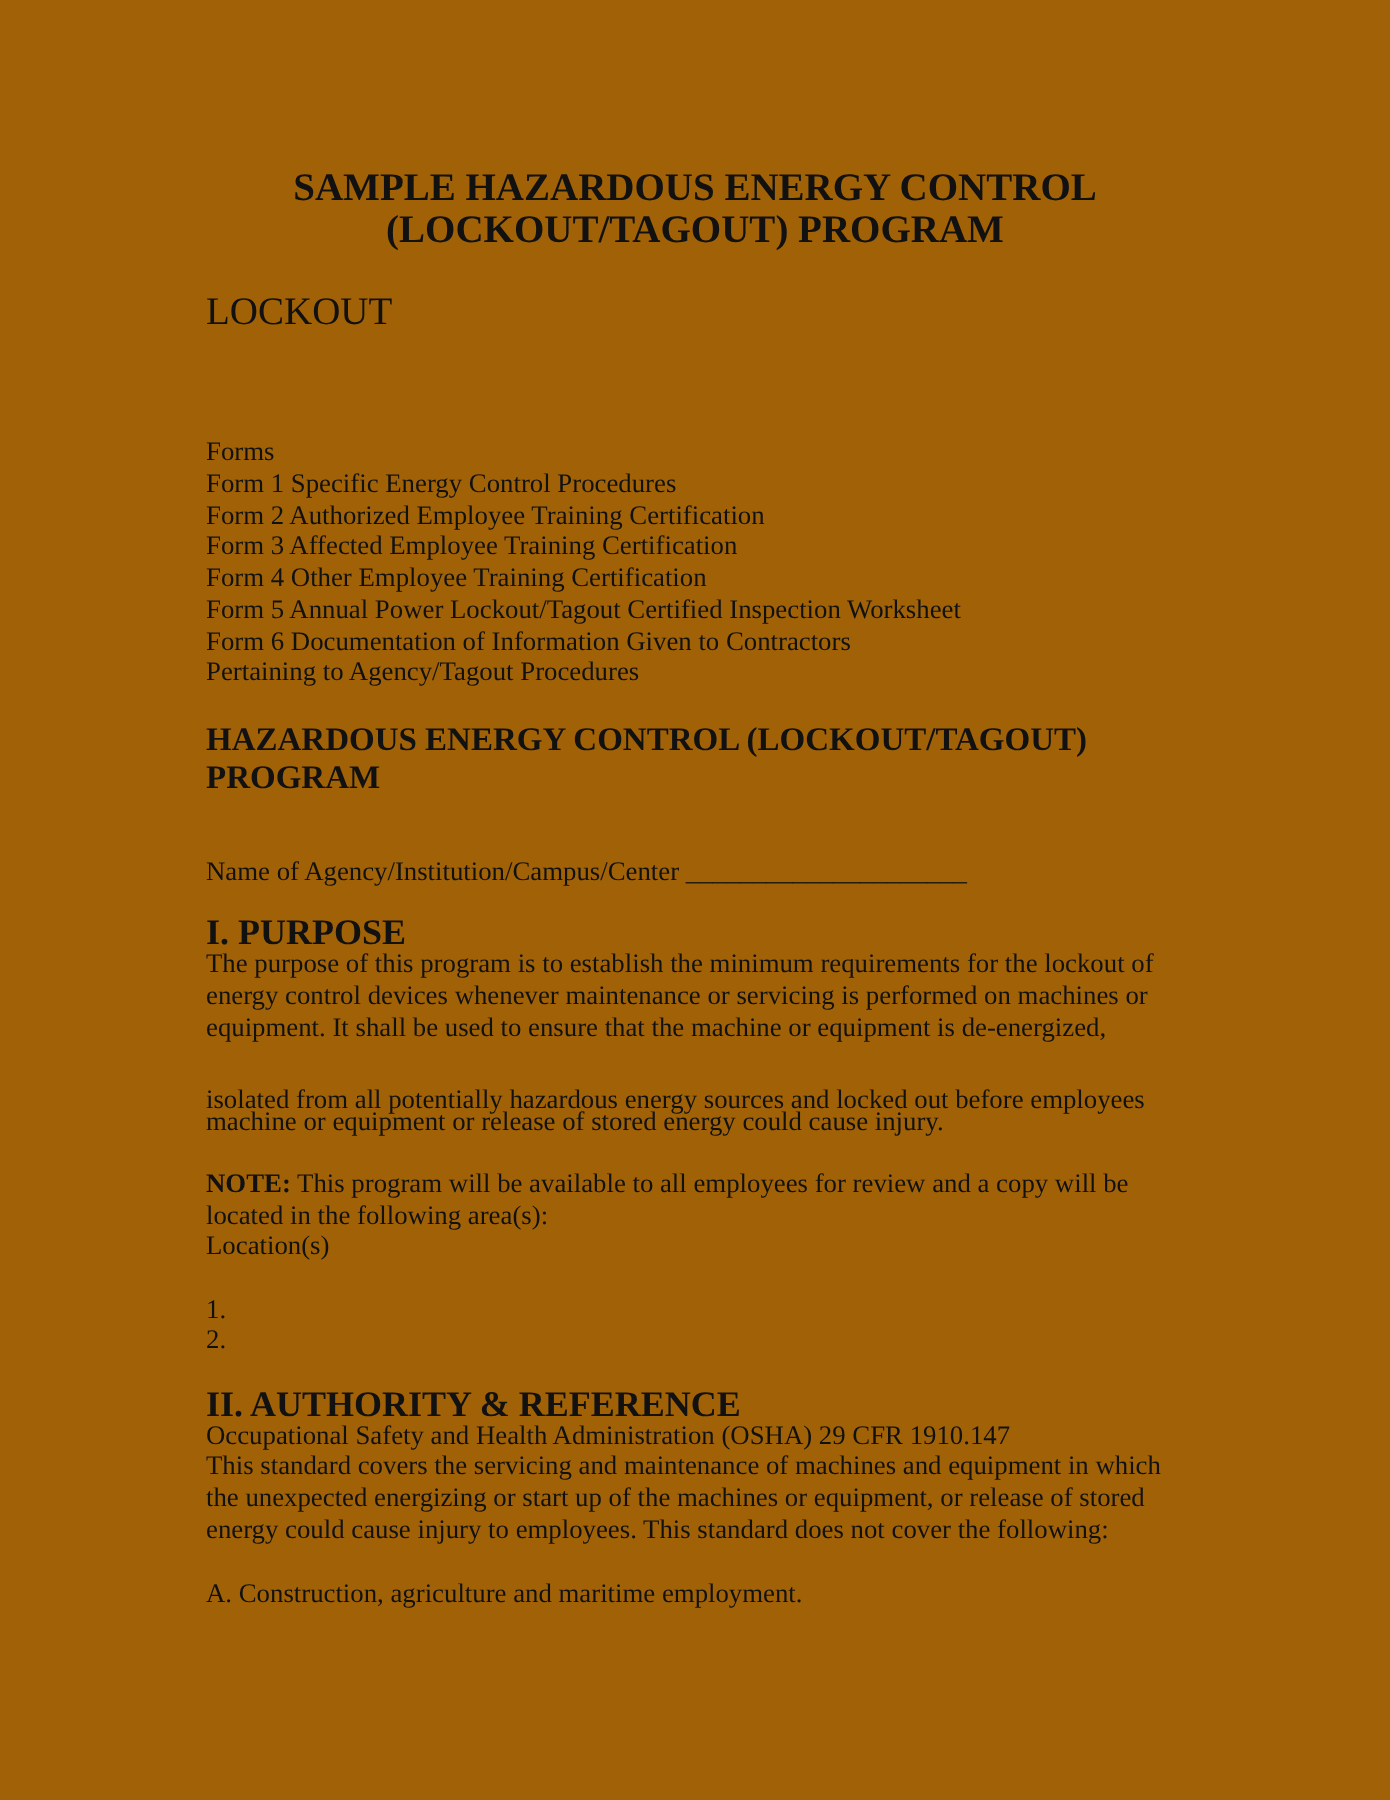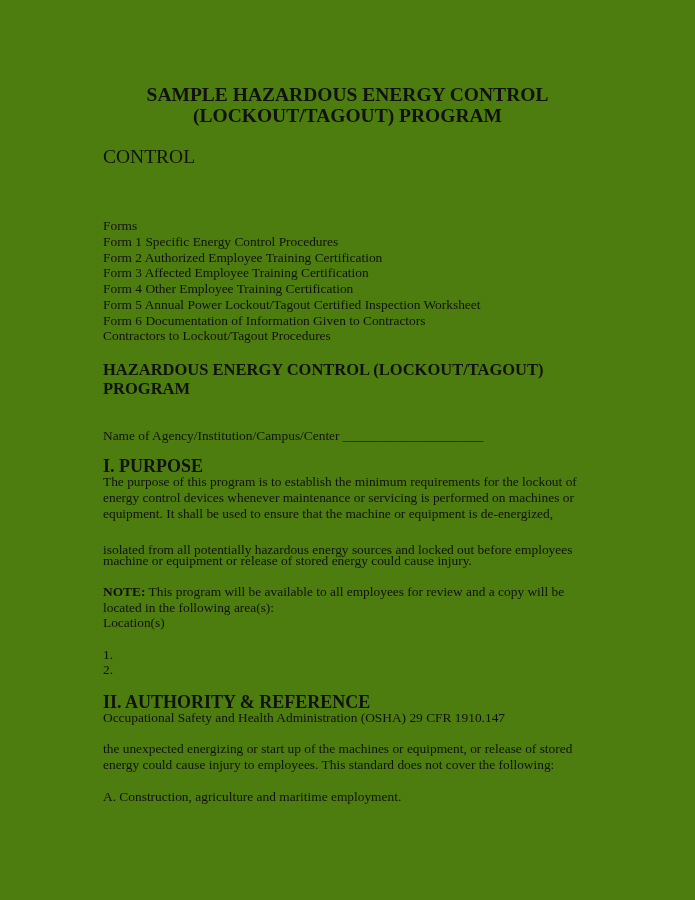--- a/index.html
+++ b/index.html
@@ -1,50 +1,50 @@
 <!DOCTYPE html>
 <html><head>
 <meta charset="utf-8">
 <style>
   html, body { margin: 0; padding: 0; background: #ffffff; }
   body {
     width: 695px; height: 900px; overflow: hidden; position: relative;
     font-family: "Liberation Serif", "DejaVu Serif", serif;
     color: #111111;
   }
-  .page { position: absolute; left: 0; top: 0; width: 695px; height: 900px; background: #4d7c0f; }
+  .page { position: absolute; left: 0; top: 0; width: 695px; height: 900px; background: #a16207; }
   .abs { position: absolute; white-space: nowrap; }
   .title {
     left: 0; width: 695px; text-align: center;
     font-weight: bold; font-size: 19.5px; line-height: 22px;
   }
   .contents-h { left: 103px; top: 146px; font-size: 19.5px; line-height: 22px; }
   .body-line { left: 103px; font-size: 13.4px; line-height: 16px; }
   .h2 { left: 103px; font-weight: bold; font-size: 16.5px; line-height: 19px; }
   .h3 { left: 103px; font-weight: bold; font-size: 18px; line-height: 16px; }
   b.inline { font-weight: bold; }
 </style>
 </head>
 <body>
 
 <div class="page">
 
   <div class="abs title" style="top:84px;">SAMPLE HAZARDOUS ENERGY CONTROL</div>
   <div class="abs title" style="top:105px;">(LOCKOUT/TAGOUT) PROGRAM</div>
 
-  <div class="abs contents-h">CONTROL</div>
+  <div class="abs contents-h">LOCKOUT</div>
 
   <div class="abs body-line" style="top:218px;">Forms</div>
   <div class="abs body-line" style="top:234px;">Form 1 Specific Energy Control Procedures</div>
   <div class="abs body-line" style="top:250px;">Form 2 Authorized Employee Training Certification</div>
   <div class="abs body-line" style="top:265px;">Form 3 Affected Employee Training Certification</div>
   <div class="abs body-line" style="top:281px;">Form 4 Other Employee Training Certification</div>
   <div class="abs body-line" style="top:297px;">Form 5 Annual Power Lockout/Tagout Certified Inspection Worksheet</div>
   <div class="abs body-line" style="top:313px;">Form 6 Documentation of Information Given to Contractors</div>
-  <div class="abs body-line" style="top:328px;">Contractors to Lockout/Tagout Procedures</div>
+  <div class="abs body-line" style="top:328px;">Pertaining to Agency/Tagout Procedures</div>
 
   <div class="abs h2" style="top:360px;">HAZARDOUS ENERGY CONTROL (LOCKOUT/TAGOUT)</div>
   <div class="abs h2" style="top:379px;">PROGRAM</div>
 
   <div class="abs body-line" style="top:428px;">Name of Agency/Institution/Campus/Center _____________________</div>
 
   <div class="abs h3" style="top:458px;">I. PURPOSE</div>
   <div class="abs body-line" style="top:474px;">The purpose of this program is to establish the minimum requirements for the lockout of</div>
   <div class="abs body-line" style="top:490px;">energy control devices whenever maintenance or servicing is performed on machines or</div>
   <div class="abs body-line" style="top:506px;">equipment. It shall be used to ensure that the machine or equipment is de-energized,</div>
@@ -54,17 +54,18 @@
   <div class="abs body-line" style="top:584px;">
     <b class="inline">NOTE:</b><span> This program will be available to all employees for review and a copy will be</span>
   </div>
   <div class="abs body-line" style="top:600px;">located in the following area(s):</div>
   <div class="abs body-line" style="top:615px;">Location(s)</div>
   <div class="abs body-line" style="top:647px;">1.</div>
   <div class="abs body-line" style="top:662px;">2.</div>
 
   <div class="abs h3" style="top:694px;">II. AUTHORITY &amp; REFERENCE</div>
   <div class="abs body-line" style="top:710px;">Occupational Safety and Health Administration (OSHA) 29 CFR 1910.147</div>
+  <div class="abs body-line" style="top:725px;">This standard covers the servicing and maintenance of machines and equipment in which</div>
   <div class="abs body-line" style="top:741px;">the unexpected energizing or start up of the machines or equipment, or release of stored</div>
   <div class="abs body-line" style="top:757px;">energy could cause injury to employees. This standard does not cover the following:</div>
   <div class="abs body-line" style="top:789px;">A. Construction, agriculture and maritime employment.</div>
 
 </div>
 
 </body></html>

